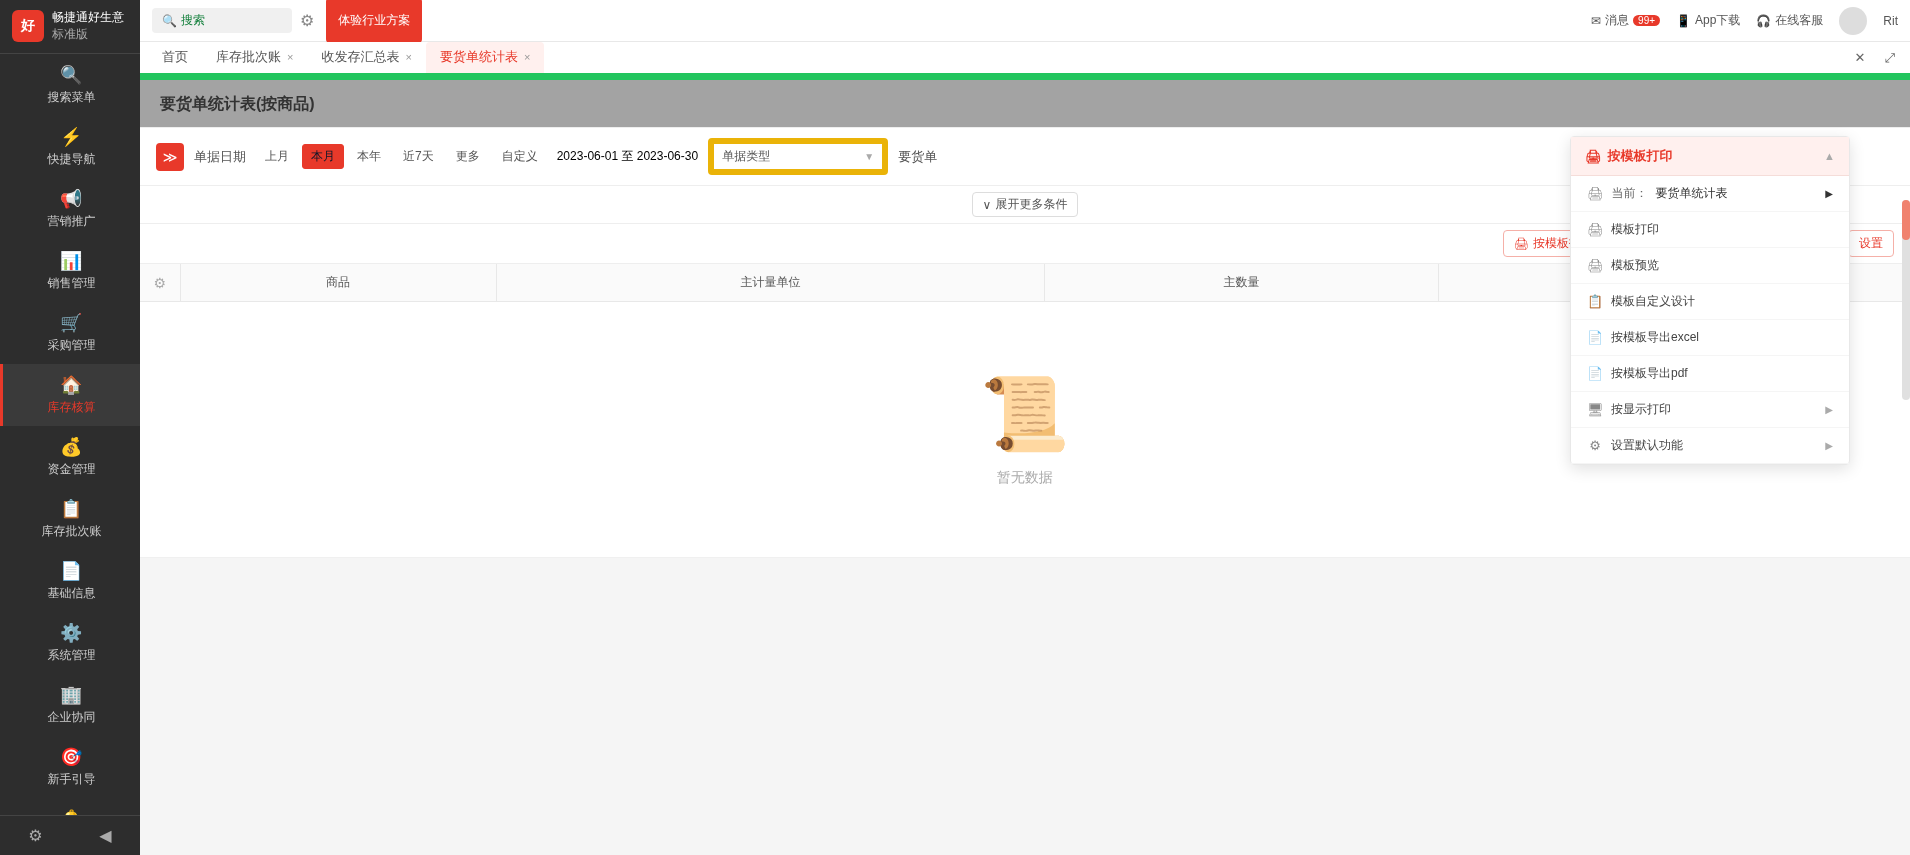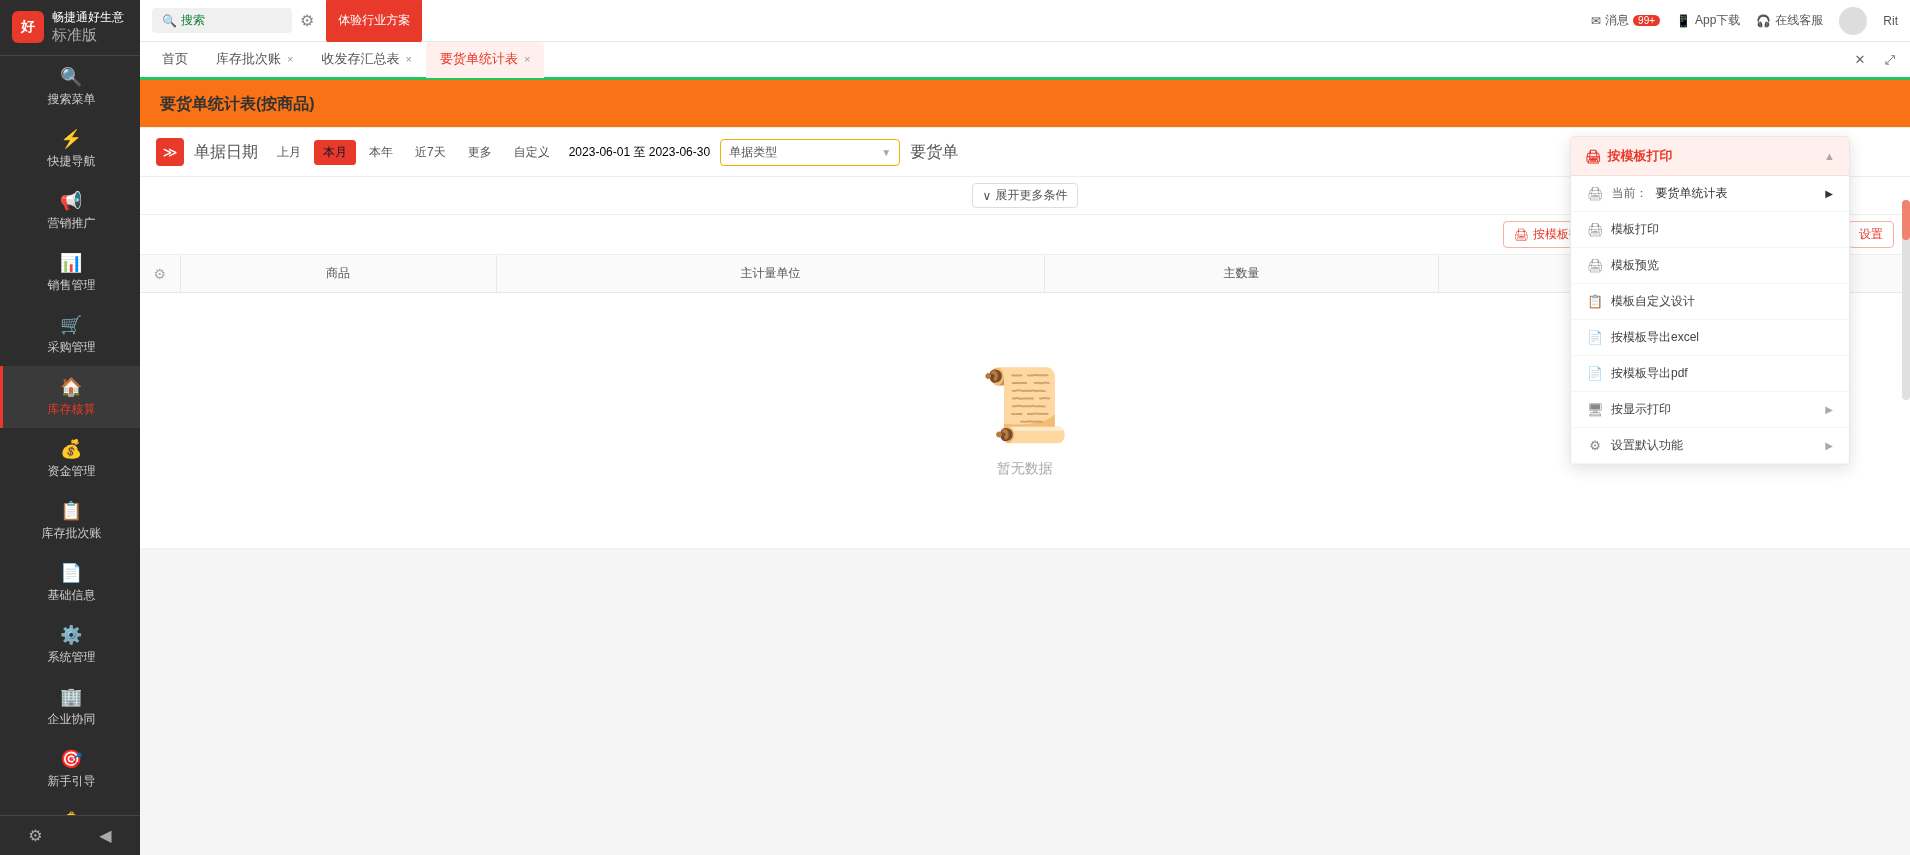--- a/index.html
+++ b/index.html
@@ -23,21 +23,21 @@
       gap: 8px;
     }
     .sidebar-logo-icon {
       width: 32px; height: 32px;
       background: #e8392a;
       border-radius: 6px;
       display: flex; align-items: center; justify-content: center;
       color: white; font-weight: bold; font-size: 14px;
     }
     .sidebar-logo-text { font-size: 12px; color: #fff; line-height: 1.3; }
-    .sidebar-logo-sub { font-size: 15px; color: #aaa; }
+    .sidebar-logo-sub { font-size: 12px; color: #aaa; }
     .sidebar-scroll { flex: 1; overflow-y: auto; }
     .sidebar-scroll::-webkit-scrollbar { width: 4px; }
     .sidebar-scroll::-webkit-scrollbar-thumb { background: #555; }
     .sidebar-item {
       display: flex; flex-direction: column; align-items: center;
       padding: 10px 0; cursor: pointer; color: #ccc; font-size: 12px;
       border-left: 3px solid transparent;
     }
     .sidebar-item.active { background: #3a3a3a; color: #e8392a; border-left: 3px solid #e8392a; }
     .sidebar-item-icon { font-size: 18px; margin-bottom: 3px; }
@@ -111,23 +111,22 @@
       background: #ddd;
       border-radius: 50%;
       display: flex; align-items: center; justify-content: center;
       font-size: 11px; color: #666;
     }
 
     
     .tabbar {
       height: 38px;
       background: #fff;
-      border-bottom: 3px solid #22c55e;
-      display: flex;
-      align-items: center;
+      border-bottom: 7px solid #22c55e;
+      display: flex;
       padding: 0 8px;
       gap: 0;
       position: relative;
     }
     .tab {
       padding: 8px 14px;
       font-size: 13px;
       cursor: pointer;
       display: flex;
       align-items: center;
@@ -163,21 +162,21 @@
     .content-area {
       flex: 1;
       overflow: auto;
       padding: 0;
       position: relative;
     }
 
     
     .page-header {
       padding: 14px 20px 10px;
-      background: #f97316;
+      background: #a3a3a3;
       border-bottom: 1px solid #eee;
     }
     .page-title {
       font-size: 16px;
       font-weight: bold;
       color: #333;
       margin-bottom: 2px;
     }
 
     
@@ -190,21 +189,21 @@
       gap: 10px;
       flex-wrap: wrap;
     }
     .filter-toggle {
       width: 28px; height: 28px;
       background: #e8392a;
       border-radius: 4px;
       display: flex; align-items: center; justify-content: center;
       color: white; cursor: pointer; font-size: 14px;
     }
-    .filter-label { font-size: 16px; color: #555; }
+    .filter-label { font-size: 13px; color: #555; }
     .date-btns {
       display: flex; gap: 4px; align-items: center; justify-content: center;
     }
     .date-btn {
       padding: 3px 8px;
       border-radius: 3px;
       font-size: 12px;
       cursor: pointer;
       border: 1px solid transparent;
       color: #555;
@@ -213,21 +212,21 @@
       background: #e8392a;
       color: #0f172a;
       border-color: #e8392a;
     }
     .date-range {
       font-size: 12px;
       color: #000000;
     }
     .filter-select {
       display: flex; align-items: center; gap: 4px;
-      border: 1px solid #eab308;
+      border: 6px solid #eab308;
       border-radius: 4px;
       padding: 4px 8px;
       font-size: 12px;
       color: #555;
       cursor: pointer;
       min-width: 180px;
     }
     .filter-select-arrow { color: #aaa; font-size: 10px; }
     .filter-more {
       display: flex; align-items: center; gap: 4px;

